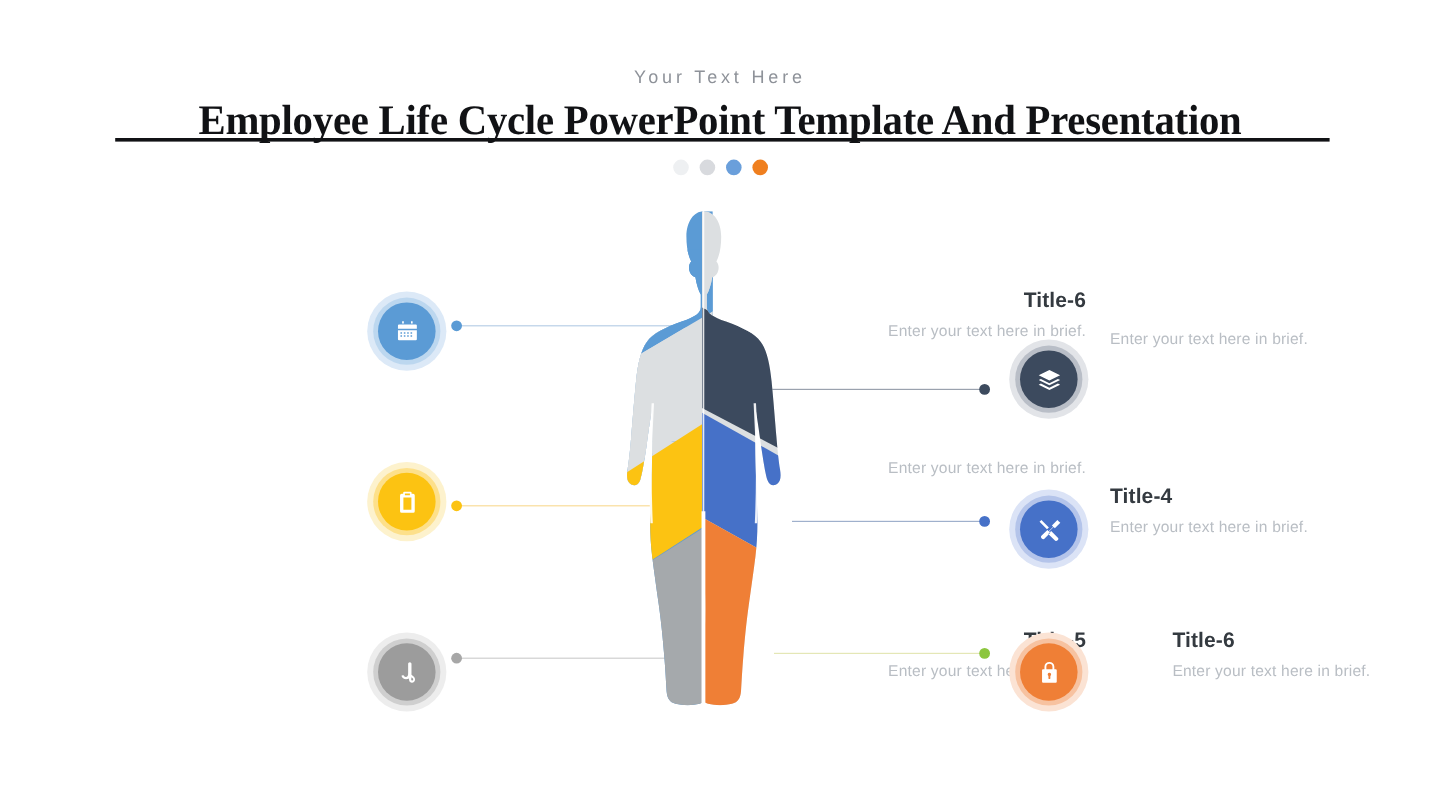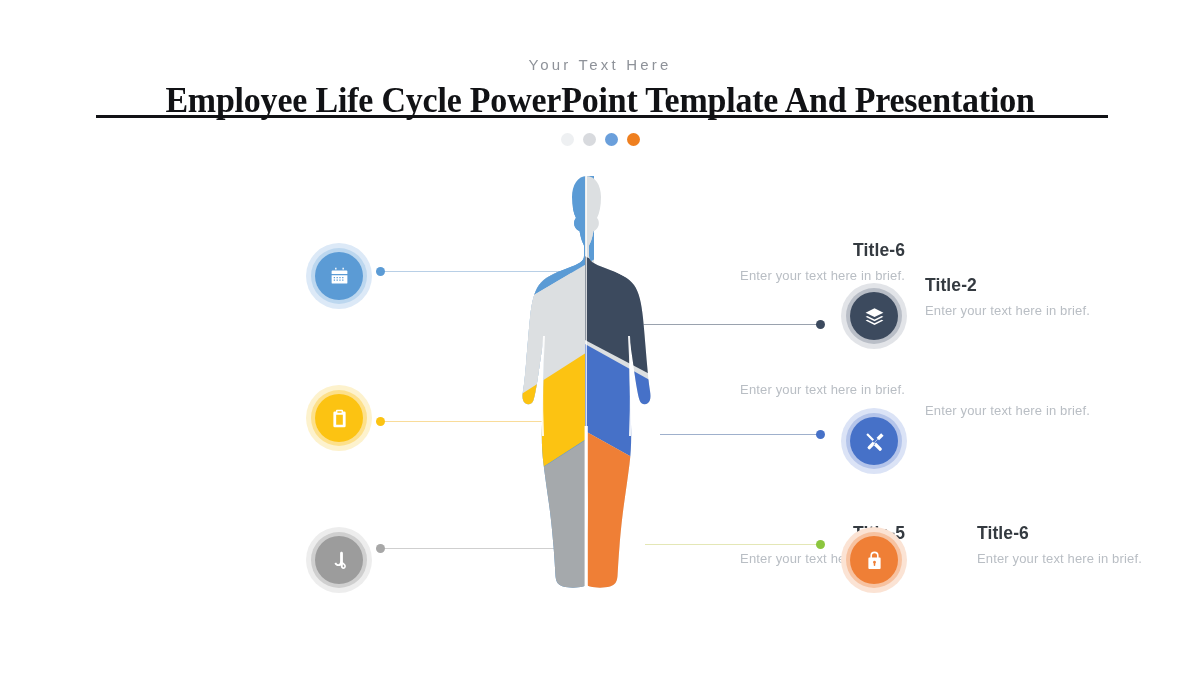--- a/index.html
+++ b/index.html
@@ -221,21 +221,20 @@
       <div class="badge" style="left: 841px; top: 283px;">
         <div class="halo" style="background: rgb(226, 228, 232);"></div>
         <div class="ring" style="background: rgb(185, 190, 199);"></div>
         <div class="core" style="background: rgb(60, 74, 94);">
           <svg viewBox="0 0 24 24">
             <path d="M12 2.6 1.8 7.6 12 12.6l10.2-5zM3.9 11.3 1.8 12.3 12 17.3l10.2-5-2.1-1-8.1 4zM3.9 15.6l-2.1 1L12 21.6l10.2-5-2.1-1-8.1 4z"></path>
           </svg>
         </div>
       </div>
       <div class="item item-text-right" style="top: 275px; width: 230px; left: 925px;">
-        <div class="item-title">Title-2</div>
         <div class="item-desc">Enter your text here in brief.</div>
       </div>
       <div class="badge" style="left: 306px; top: 385px;">
         <div class="halo" style="background: rgb(253, 242, 205);"></div>
         <div class="ring" style="background: rgb(253, 224, 138);"></div>
         <div class="core" style="background: rgb(252, 195, 18);">
           <svg viewBox="0 0 24 24">
             <path d="M9 2h6a1 1 0 0 1 1 1v1h1.5A1.5 1.5 0 0 1 19 5.5v15A1.5 1.5 0 0 1 17.5 22h-11A1.5 1.5 0 0 1 5 20.5v-15A1.5 1.5 0 0 1 6.5 4H8V3a1 1 0 0 1 1-1zm.6 1.6v1.8h4.8V3.6zM8.2 7.6v11.6h7.6V7.6z"></path>
           </svg>
         </div>
@@ -246,20 +245,21 @@
       <div class="badge" style="left: 841px; top: 408px;">
         <div class="halo" style="background: rgb(219, 227, 246);"></div>
         <div class="ring" style="background: rgb(180, 196, 234);"></div>
         <div class="core" style="background: rgb(70, 113, 200);">
           <svg viewBox="0 0 24 24">
             <path d="M4.4 2.6 2.6 4.4l7.1 7.1 1.8-1.8zM19.6 2.6l-5.2 5.2 1.2 1.2-4.3 4.3-1.2-1.2-5.2 5.2a2 2 0 1 0 2.8 2.8l5.2-5.2-1.2-1.2 4.3-4.3 1.2 1.2 5.2-5.2-1.4-1.4zM13.7 13.1l5.9 5.9a2 2 0 1 1-2.8 2.8l-5.9-5.9z"></path>
           </svg>
         </div>
       </div>
       <div class="item item-text-right" style="top: 403px; width: 230px; left: 925px;">
+        <div class="item-title">Title-4</div>
         <div class="item-desc">Enter your text here in brief.</div>
       </div>
       <div class="badge" style="left: 306px; top: 527px;">
         <div class="halo" style="background: rgb(237, 237, 237);"></div>
         <div class="ring" style="background: rgb(207, 207, 207);"></div>
         <div class="core" style="background: rgb(156, 156, 156);">
           <svg viewBox="0 0 24 24">
             <path d="M14.3 2.1c-.9 0-1.6.7-1.6 1.6v8.9c0 2.4-.6 3.6-2.2 3.6-1.2 0-2-.8-2.3-1.8l-1.9.7c.6 2 2.3 3.3 4.4 3.3 1.1 0 2-.3 2.7-.8l.3 1.9c.2 1.2 1.3 2.1 2.6 2.1 1.7 0 3-1.4 3-3.1 0-1-.4-1.9-1.1-2.5l-2.3-2V3.7c0-.9-.7-1.6-1.6-1.6zm1.6 14.3 1.1 1c.3.3.5.7.5 1.1 0 .6-.5 1.1-1.1 1.1-.4 0-.7-.3-.8-.7z"></path>
           </svg>
         </div>

